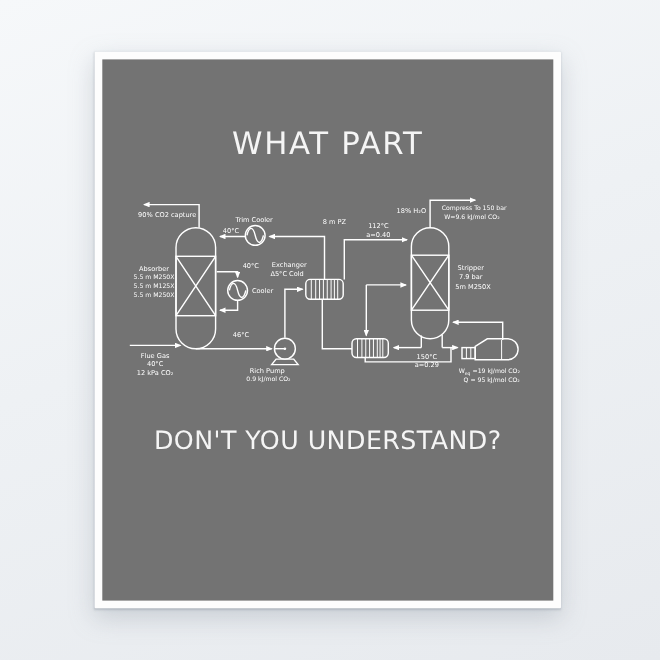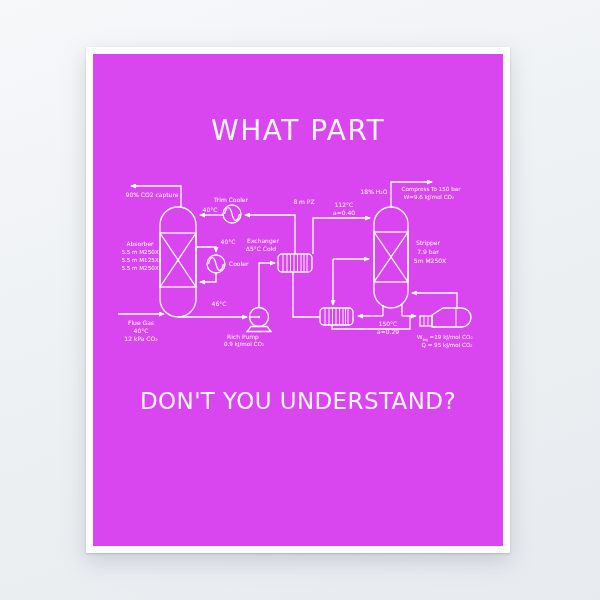--- a/index.html
+++ b/index.html
@@ -8,21 +8,21 @@
     background: linear-gradient(160deg, #f6f8fa 0%, #eef1f4 45%, #e7eaee 100%);
     font-family: "DejaVu Sans", "Liberation Sans", sans-serif;
   }
   .paper {
     position:absolute; left:86px; top:47px; width:424px; height:506px;
     background:#fdfdfd; border-radius:1px;
     box-shadow: 0 1px 2px rgba(140,148,160,.45), 0 8px 22px rgba(140,148,160,.35);
   }
   .print {
     position:absolute; left:7px; top:7px; width:410px; height:492px;
-    background:#d946ef; overflow:hidden;
+    background:#737373; overflow:hidden;
   }
   .title {
     position:absolute; left:0; width:410px; text-align:center;
     color:#f5f5f5; font-family:"DejaVu Sans", sans-serif; white-space:nowrap;
   }
   .title.top    { top:60px;  font-size:28px; letter-spacing:1.5px; }
   .title.bottom { top:334px; font-size:23px; letter-spacing:0.4px; }
   svg.diagram { position:absolute; left:0; top:116px; }
   svg.diagram * { vector-effect:none; }
   .ln   { stroke:#ffffff; stroke-width:1.3; fill:none; }

